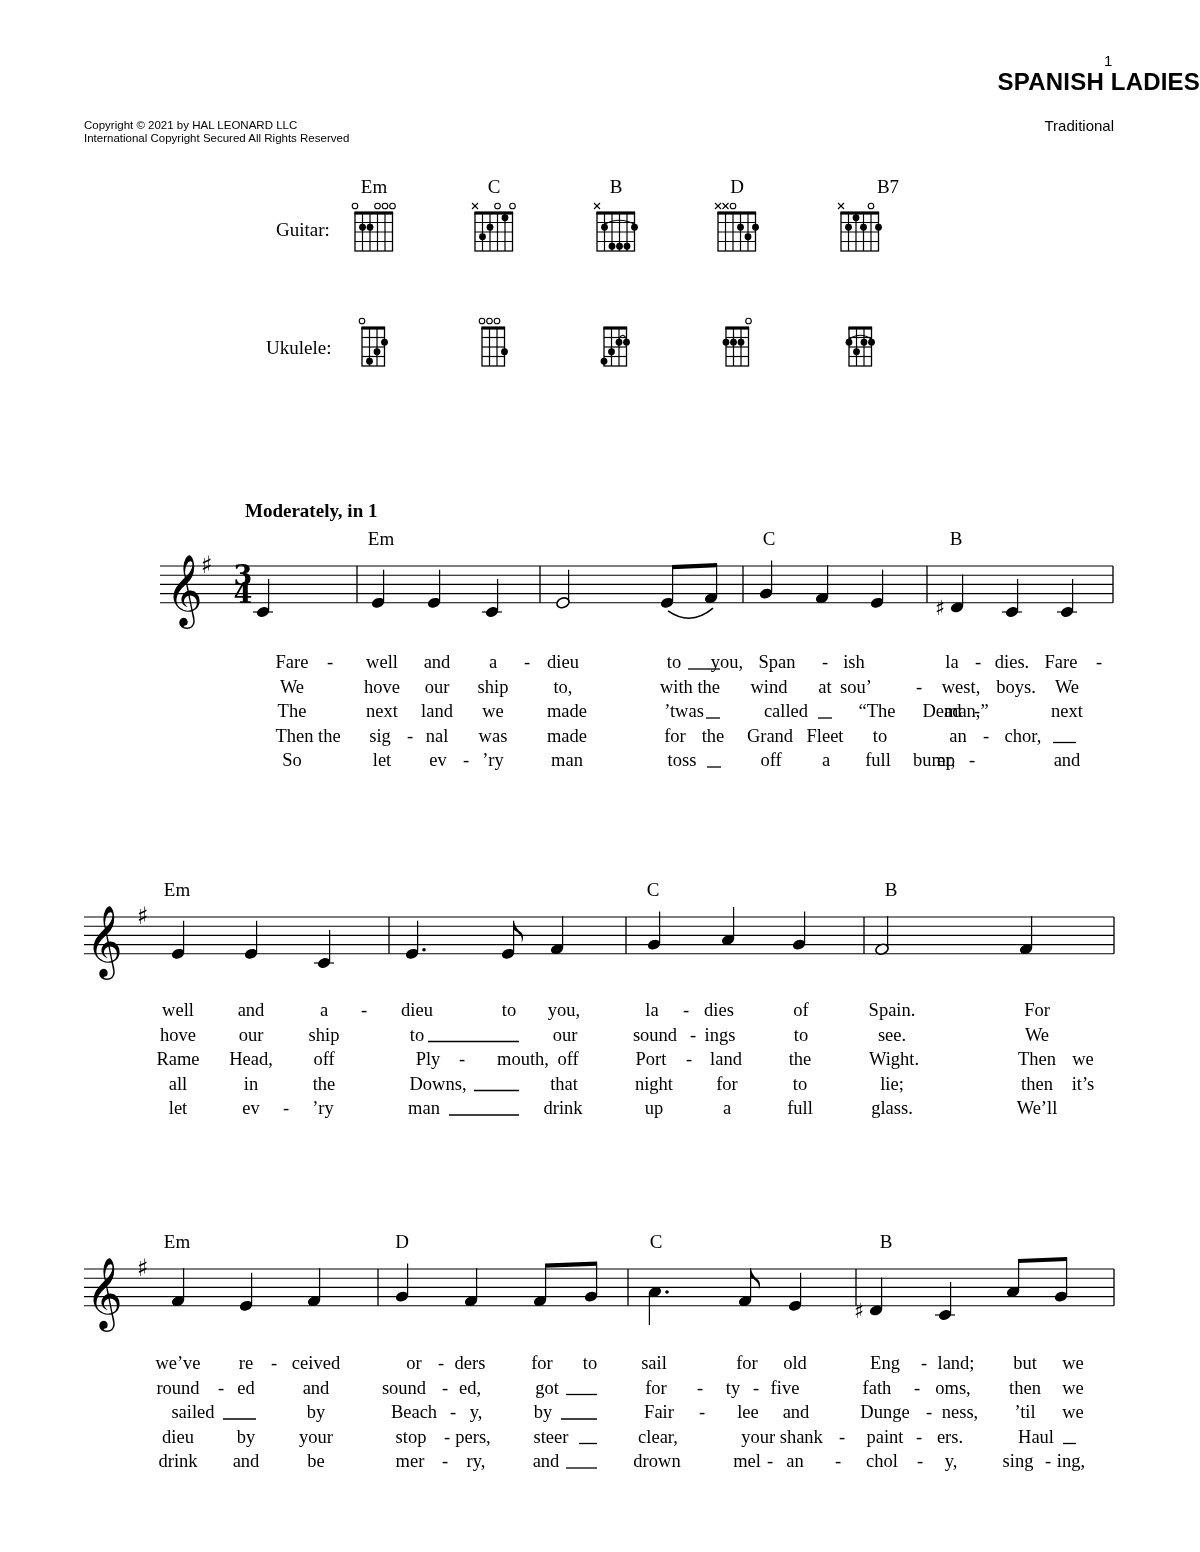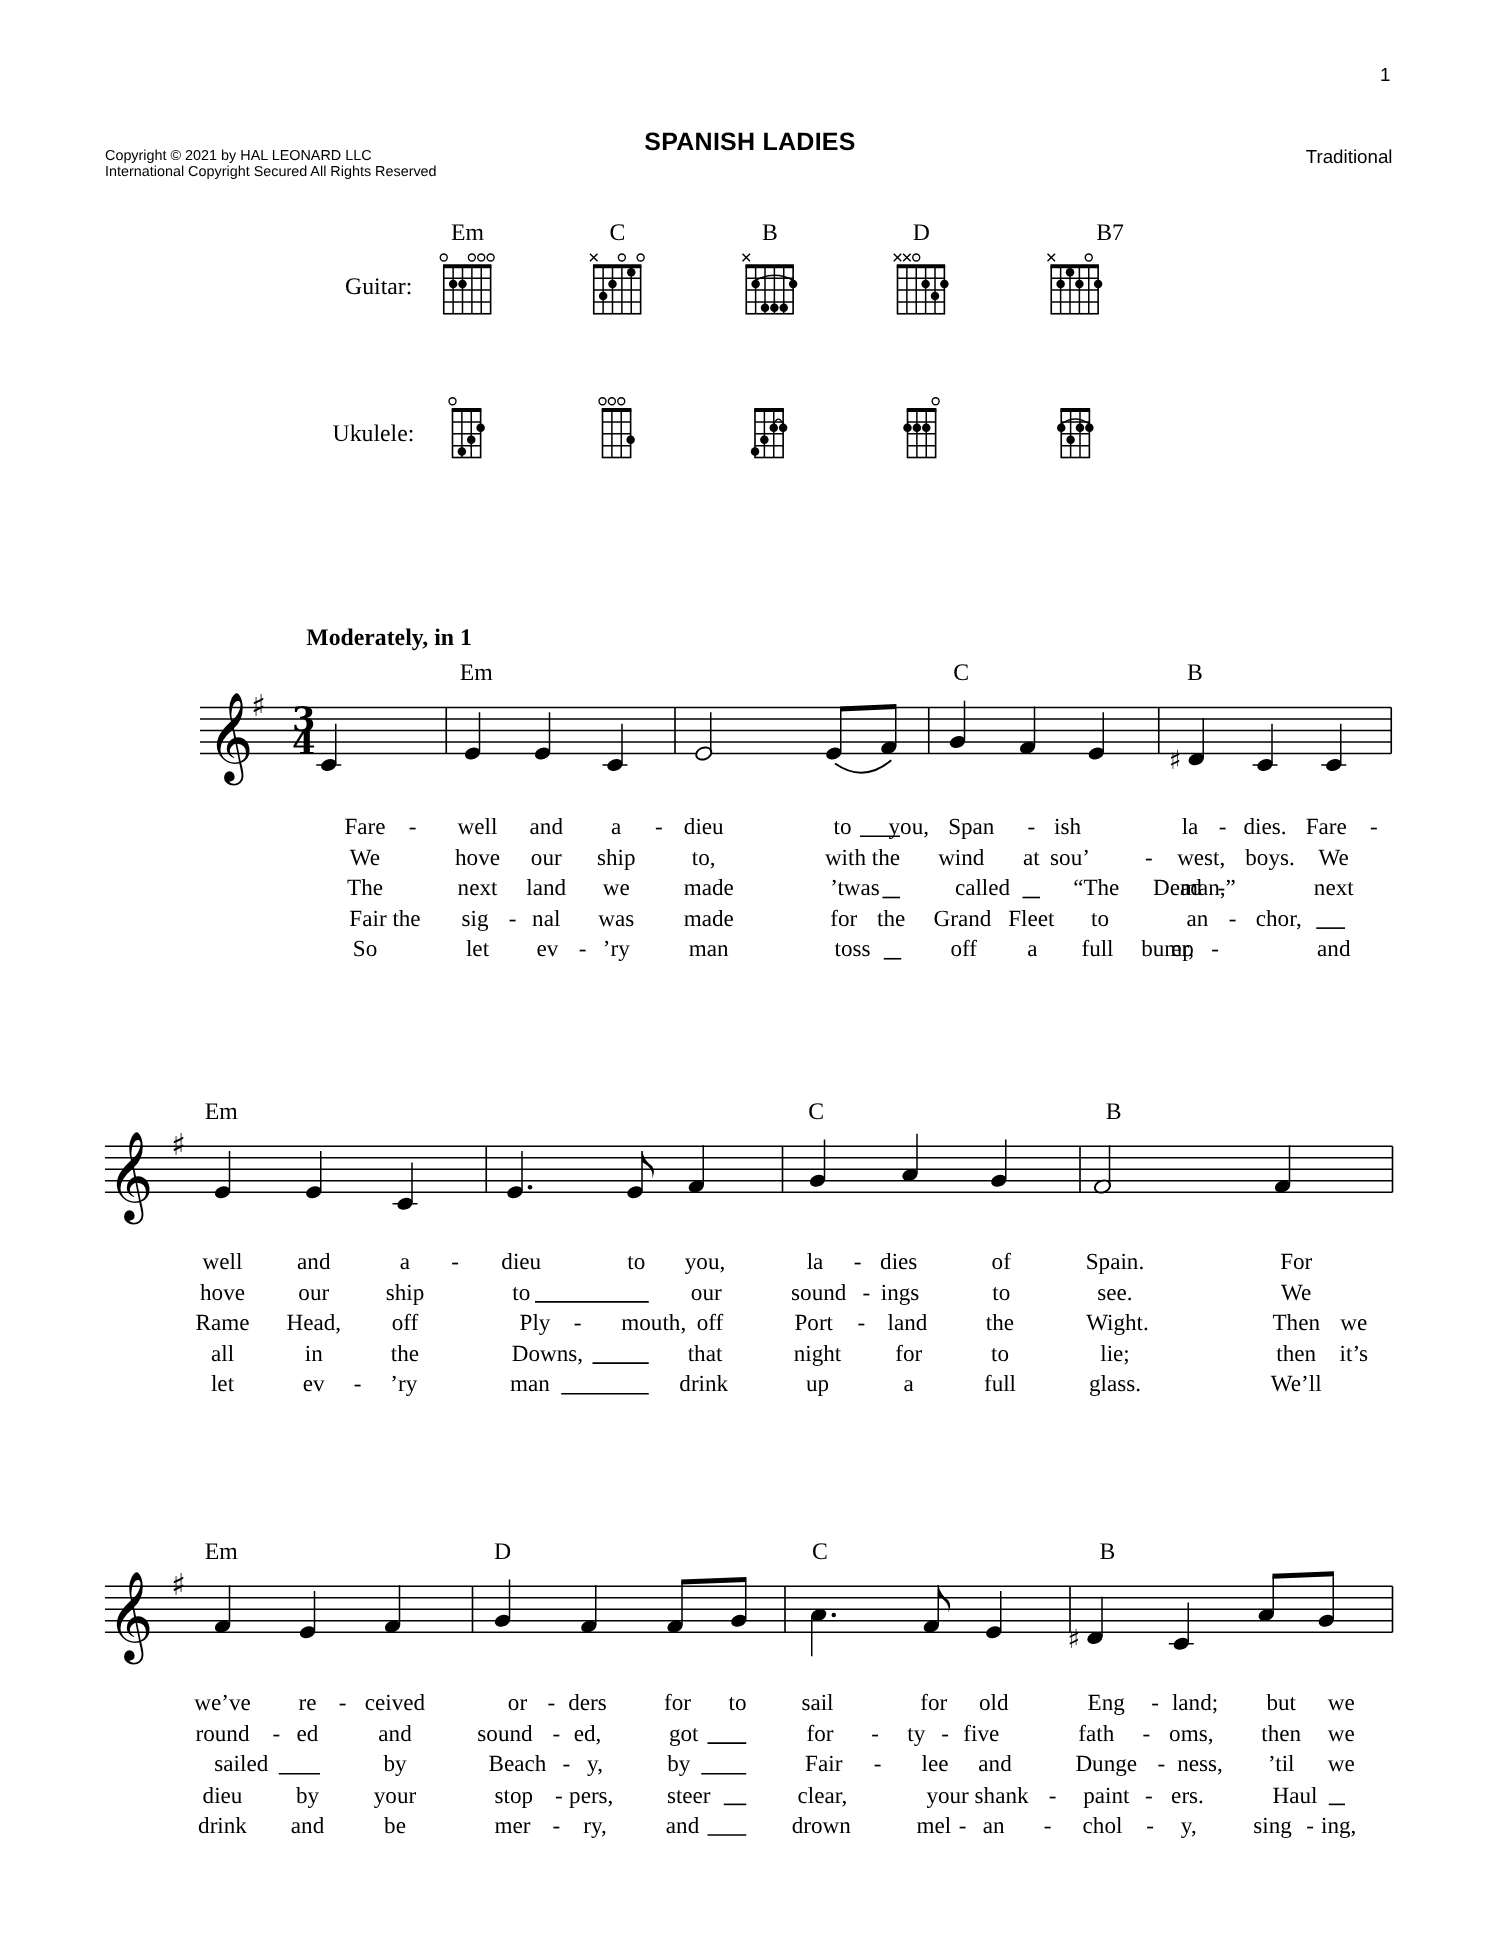--- a/index.html
+++ b/index.html
@@ -1,21 +1,21 @@
 <!DOCTYPE html>
 <html><head>
 <meta charset="utf-8">
 <style>
   html, body { margin:0; padding:0; background:#ffffff; }
   body { width:1200px; height:1552px; position:relative; overflow:hidden; color:#000;
          font-family:"Liberation Serif", "DejaVu Serif", serif; }
   .abs { position:absolute; }
   .page-num { left:1104px; top:52px; font-family:"Liberation Sans", sans-serif; font-size:15px; }
-  .title { left:0; width:1200px; top:68px; text-align:center; font-family:"Liberation Sans", sans-serif;
-           font-weight:bold; font-size:20px; letter-spacing:0.2px;margin-top:35px; }
+  .title { left:0; width:1200px; top:68px; text-align:right; font-family:"Liberation Sans", sans-serif;
+           font-weight:bold; font-size:24px; letter-spacing:0.2px; }
   .copyright { left:84px; top:119px; font-family:"Liberation Sans", sans-serif; font-size:11.5px; line-height:13px; }
   .composer { right:86px; top:117px; font-family:"Liberation Sans", sans-serif; font-size:15px; }
   .inst-label { font-size:19px; }
   .chord-name { font-size:19px; width:80px; text-align:center; }
   .tempo { left:245px; top:500px; font-weight:bold; font-size:19px; }
   .sym { font-size:19px; }
   .lyric { font-size:18.5px; white-space:pre; line-height:24.5px; }
   svg.staff { position:absolute; left:0; top:0; }
 </style>
 </head>
@@ -155,21 +155,21 @@
     <div class="abs lyric" style="left:377px; width:120px; text-align:center; top:699px;">land</div>
     <div class="abs lyric" style="left:433px; width:120px; text-align:center; top:699px;">we</div>
     <div class="abs lyric" style="left:507px; width:120px; text-align:center; top:699px;">made</div>
     <div class="abs lyric" style="left:624px; width:120px; text-align:center; top:699px;">’twas</div>
     <div class="abs lyric" style="left:726px; width:120px; text-align:center; top:699px;">called</div>
     <div class="abs lyric" style="left:817px; width:120px; text-align:center; top:699px;">“The</div>
     <div class="abs lyric" style="left:882px; width:120px; text-align:center; top:699px;">Dead</div>
     <div class="abs lyric" style="left:917px; width:120px; text-align:center; top:699px;">-</div>
     <div class="abs lyric" style="left:944px; width:120px; text-align:left; top:699px;">man,”</div>
     <div class="abs lyric" style="left:1007px; width:120px; text-align:center; top:699px;">next</div>
-    <div class="abs lyric" style="left:248px; width:120px; text-align:center; top:723.5px;">Fair the</div>
+    <div class="abs lyric" style="left:248px; width:120px; text-align:center; top:723.5px;">Then the</div>
     <div class="abs lyric" style="left:320px; width:120px; text-align:center; top:723.5px;">sig</div>
     <div class="abs lyric" style="left:350px; width:120px; text-align:center; top:723.5px;">-</div>
     <div class="abs lyric" style="left:377px; width:120px; text-align:center; top:723.5px;">nal</div>
     <div class="abs lyric" style="left:433px; width:120px; text-align:center; top:723.5px;">was</div>
     <div class="abs lyric" style="left:507px; width:120px; text-align:center; top:723.5px;">made</div>
     <div class="abs lyric" style="left:615px; width:120px; text-align:center; top:723.5px;">for</div>
     <div class="abs lyric" style="left:653px; width:120px; text-align:center; top:723.5px;">the</div>
     <div class="abs lyric" style="left:710px; width:120px; text-align:center; top:723.5px;">Grand</div>
     <div class="abs lyric" style="left:765px; width:120px; text-align:center; top:723.5px;">Fleet</div>
     <div class="abs lyric" style="left:820px; width:120px; text-align:center; top:723.5px;">to</div>

